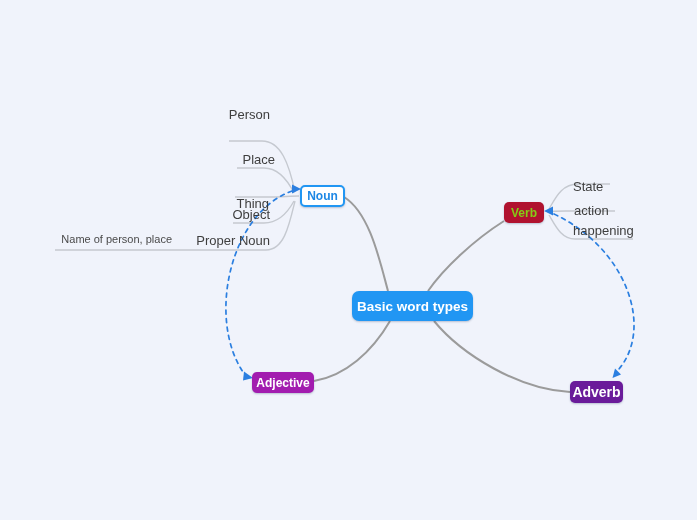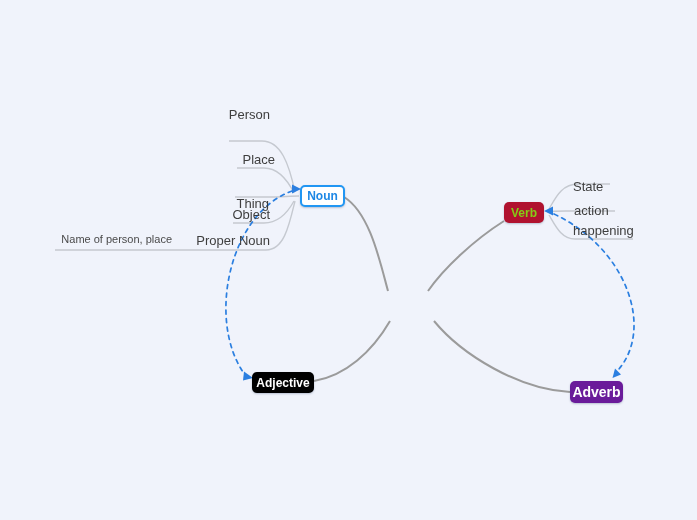--- a/index.html
+++ b/index.html
@@ -32,21 +32,21 @@
     background: #ffffff; border: 2px solid #2196f3; color: #1e88e5;
     font-size: 12px; border-radius: 5px;
   }
   .node-verb {
     left: 504px; top: 202px; width: 40px; height: 21px;
     background: #b0122f; color: #84cc16;
     font-size: 12px; border-radius: 5px;
   }
   .node-adjective {
     left: 252px; top: 372px; width: 62px; height: 21px;
-    background: #000000; color: #ffffff;
+    background: #a21caf; color: #ffffff;
     font-size: 12px; border-radius: 5px;
   }
   .node-adverb {
     left: 570px; top: 381px; width: 53px; height: 22px;
     background: #6a1b9a; color: #ffffff;
     font-size: 14px; border-radius: 5px;
   }
   .leaf {
     position: absolute;
     font-size: 13px;
@@ -96,20 +96,21 @@
       <path d="M554,214 C626,248 654,327 619,369"></path>
     </g>
     <g fill="#2b7fe0">
       <polygon points="301,189 292,184.5 292,193.5"></polygon>
       <polygon points="253,378 244,371.5 243,380.5"></polygon>
       <polygon points="544,211 553,206.5 553,215.5"></polygon>
       <polygon points="612.5,378 615,368.5 621,374.5"></polygon>
     </g>
   </svg>
 
+  <div class="node root-node">Basic word types</div>
   <div class="node node-noun">Noun</div>
   <div class="node node-verb">Verb</div>
   <div class="node node-adjective">Adjective</div>
   <div class="node node-adverb">Adverb</div>
 
   <span class="leaf lf-person">Person</span>
   <span class="leaf lf-place">Place</span>
   <span class="leaf lf-thing">Thing</span>
   <span class="leaf lf-object">Object</span>
   <span class="leaf lf-propernoun">Proper Noun</span>

